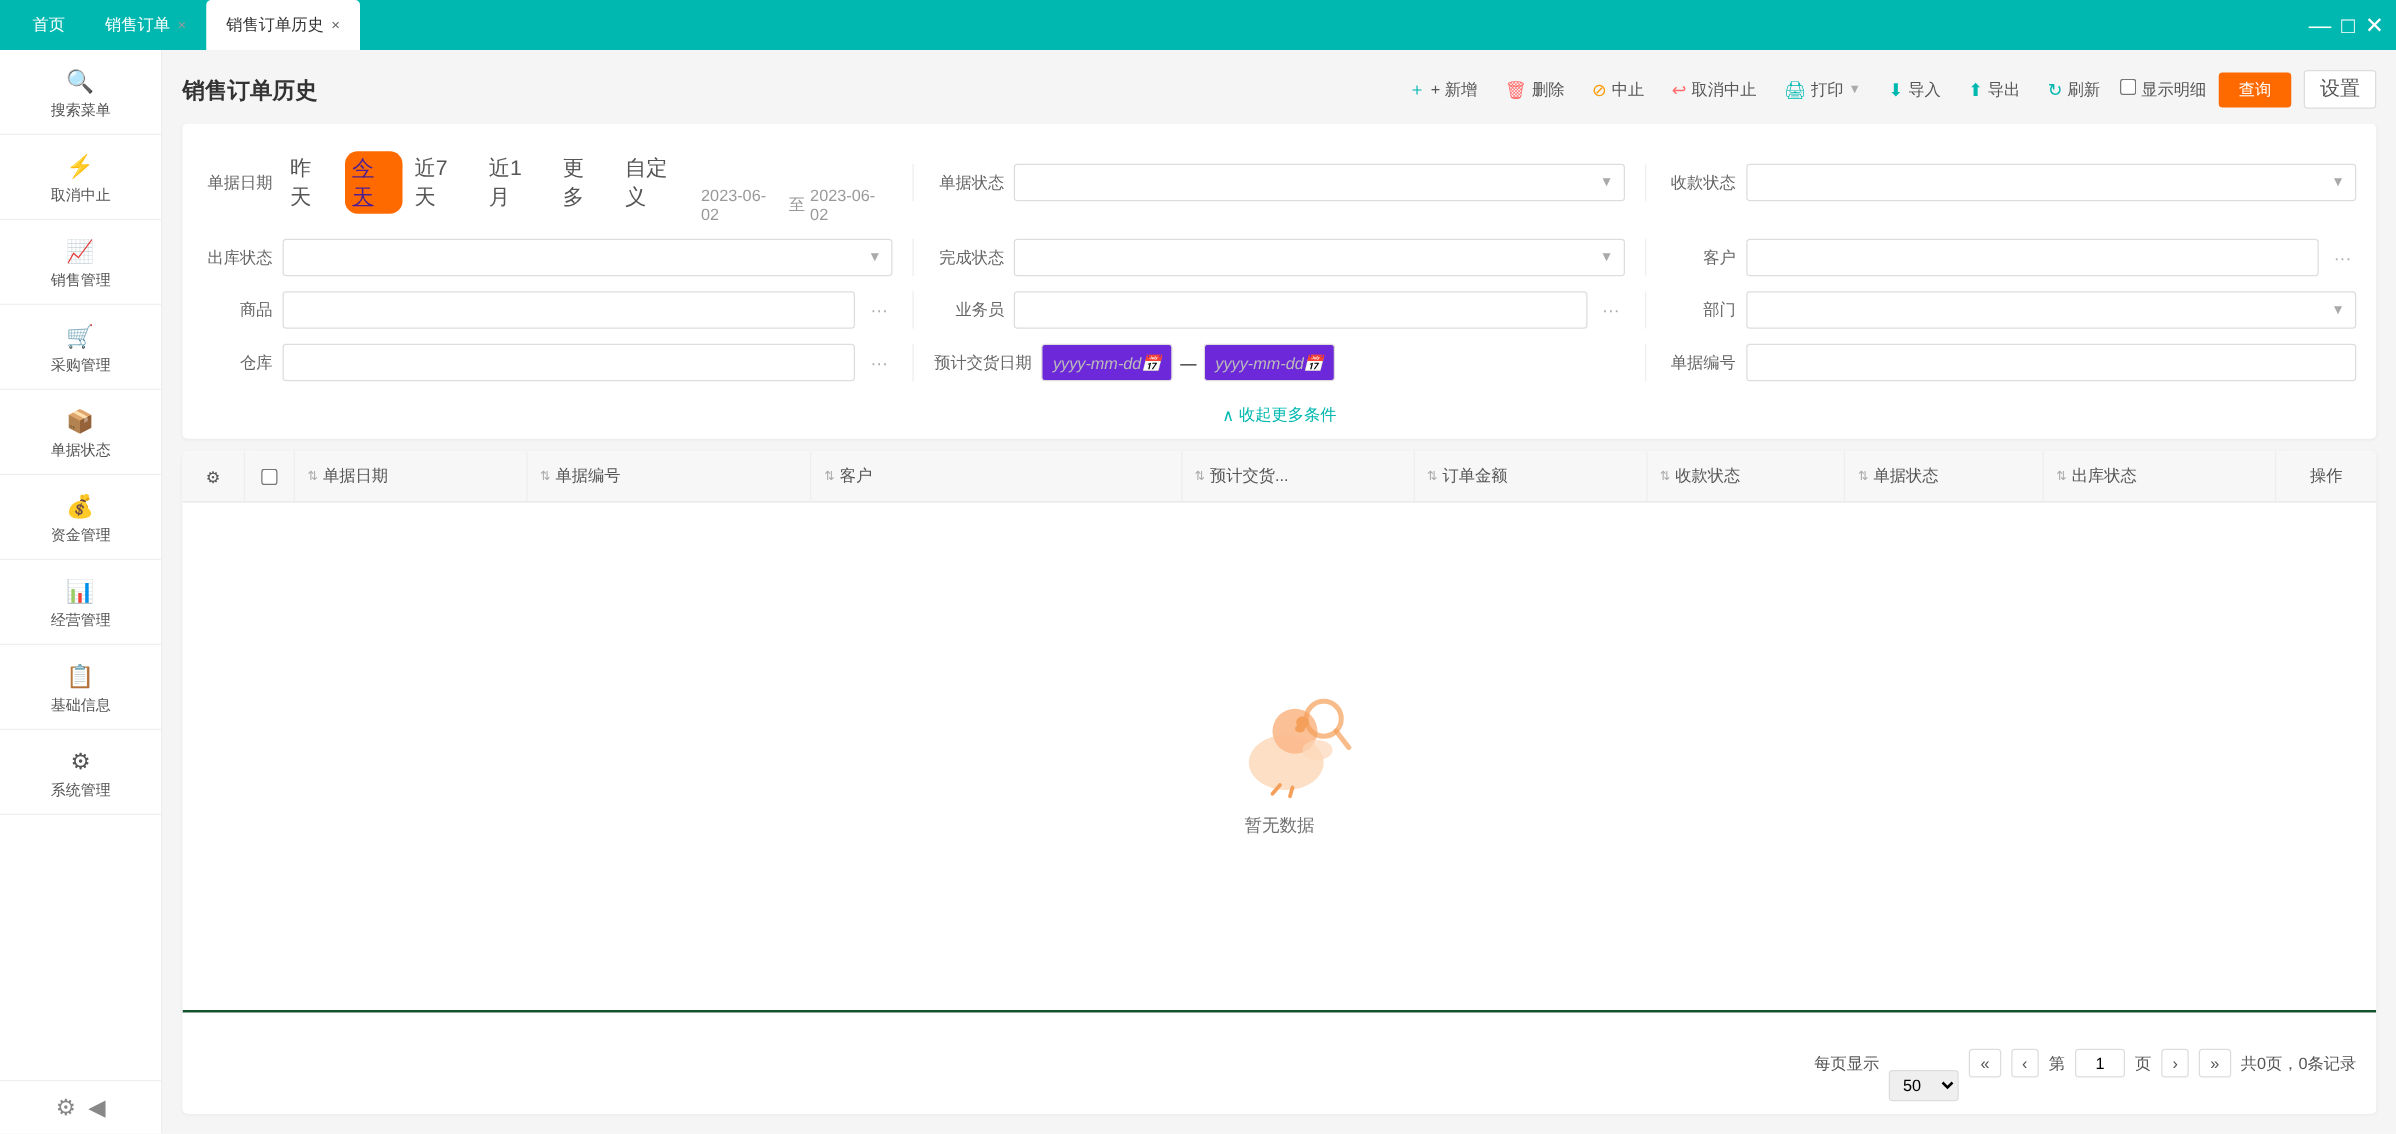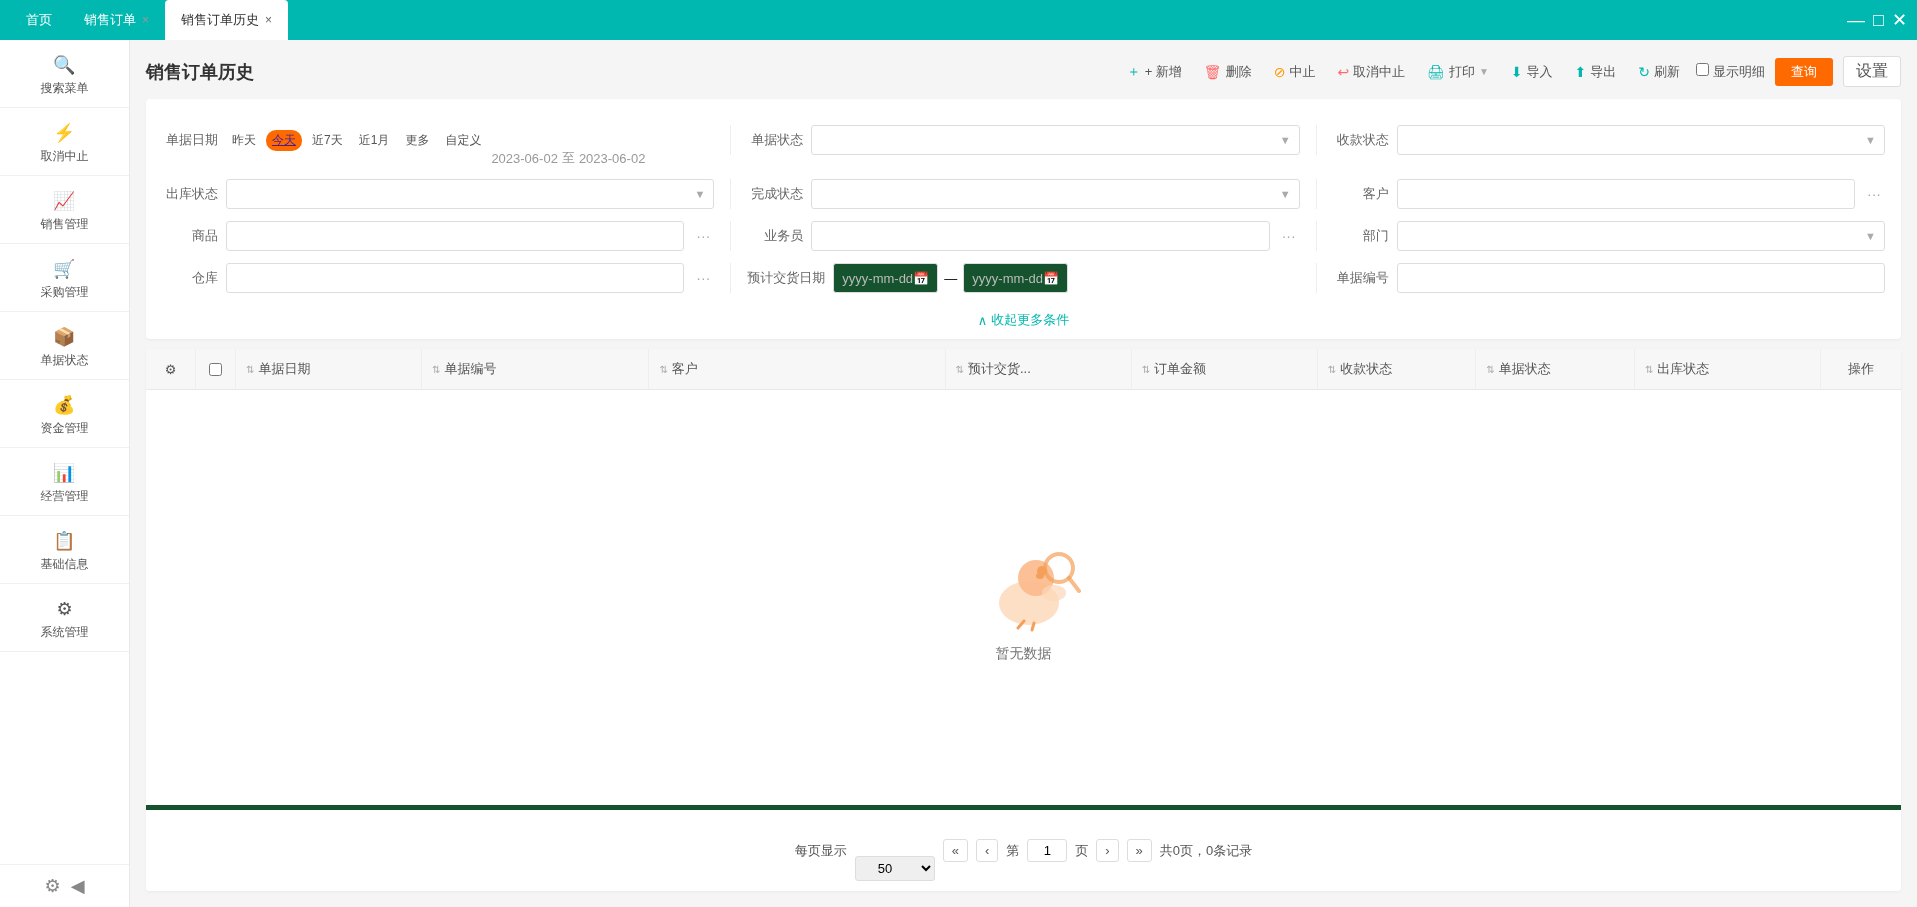--- a/index.html
+++ b/index.html
@@ -174,21 +174,21 @@
     }
     .date-shortcuts {
       display: flex;
       align-items: center;
       gap: 4px;
     }
     .date-shortcut {
       padding: 2px 6px;
       border-radius: 10px;
       cursor: pointer;
-      font-size: 12px;
+      font-size: 17px;
       color: #555;
     }
     .date-shortcut.active {
       background: #ff6a00;
       color: #4c1d95;
       text-decoration: underline;
     }
     .date-range {
       display: flex;
       align-items: center;
@@ -223,27 +223,28 @@
     .dots-btn {
       color: #aaa;
       cursor: pointer;
       font-size: 14px;
       padding: 0 4px;
     }
     .date-input {
       border: 1px solid #ddd;
       border-radius: 3px;
       padding: 4px 8px;
-      background: #14532d;
+      background: #6d28d9;
       color: #bbb;
       font-size: 12px;
       min-width: 100px;
       min-height: 30px;
       display: flex;
       align-items: center;
+      font-style: italic;
     }
     .date-input .cal-icon { margin-left: auto; color: #aaa; }
     .filter-divider {
       width: 1px;
       height: 30px;
       background: #eee;
       margin: 0 16px;
     }
     .collapse-row {
       display: flex;
@@ -309,32 +310,32 @@
     .empty-illustration {
       width: 100px;
       height: 100px;
       position: relative;
     }
 
     
     .pagination-bar {
       display: flex;
       align-items: center;
-      justify-content: center;
+      justify-content: flex-end;
       padding: 10px 16px;
       gap: 8px;
-      border-top: 5px solid #14532d;
+      border-top: 2px solid #14532d;
       background: #fff;
       font-size: 13px;
       color: #555;
     }
     .pagination-bar select {
       border: 1px solid #ddd;
       border-radius: 3px;
-      padding: 3px 18px;
+      padding: 3px 6px;
       font-size: 13px;
       cursor: pointer;
       margin-top: 36px;
     }
     .page-btn {
       border: 1px solid #ddd;
       background: #fff;
       border-radius: 3px;
       padding: 3px 8px;
       cursor: pointer;

